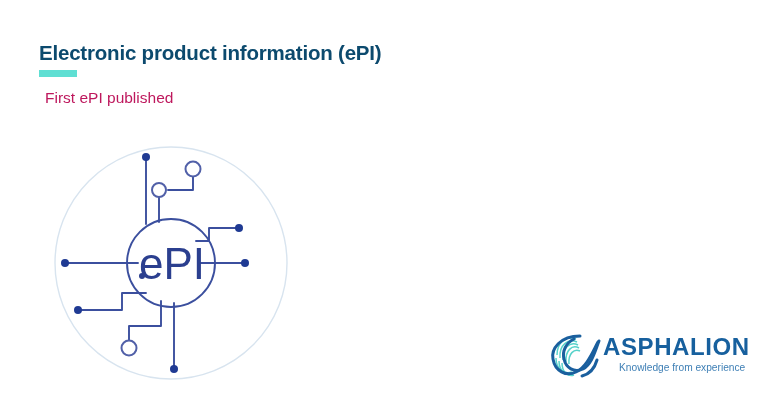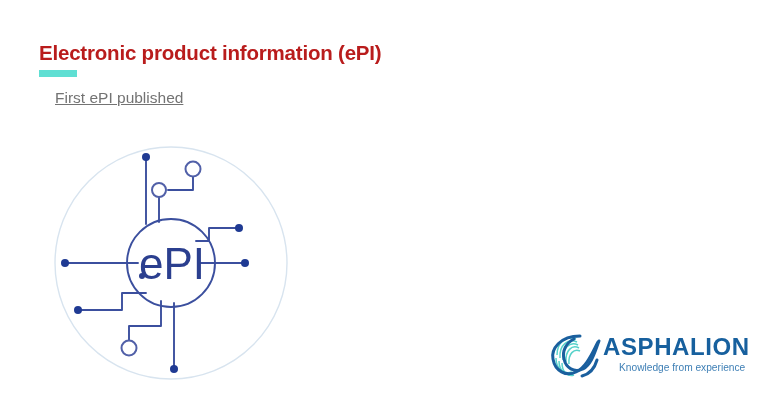--- a/index.html
+++ b/index.html
@@ -26,40 +26,39 @@
     left: 39px;
     top: 41px;
     width: 520px;
   }
   .slide-title {
     margin: 0;
     font-family: "Liberation Sans", sans-serif;
     font-size: 20.5px;
     font-weight: bold;
     letter-spacing: -0.2px;
-    color: #b91c1c;
+    color: #0c4a6e;
     line-height: 1.15;
     white-space: nowrap;
   }
   .accent-rule {
     margin-top: 5px;
     width: 38px;
     height: 7px;
     background: #5fdfd3;
   }
   .slide-subtitle {
-    margin: 16px;
+    margin: 6px;
     margin-top: 12px;
     font-family: "Liberation Sans", sans-serif;
     font-size: 15.5px;
     font-weight: normal;
-    color: #737373;
+    color: #be185d;
     line-height: 1.2;
     white-space: nowrap;
-    text-decoration: underline;
   }
 
   
   .graphic {
     position: absolute;
     left: 46px;
     top: 138px;
     width: 250px;
     height: 250px;
   }

